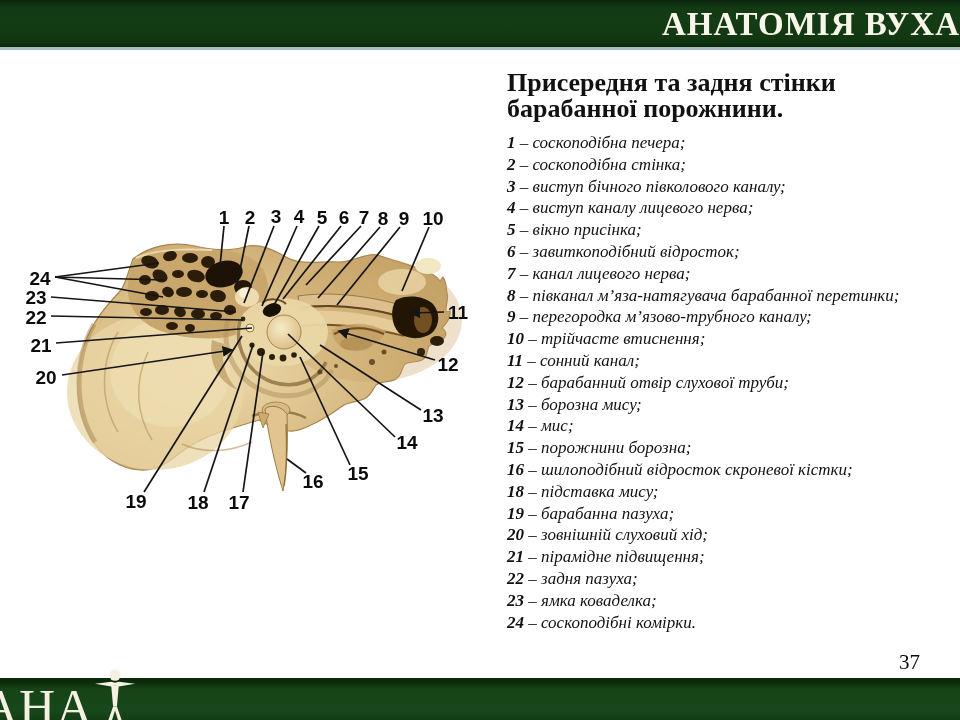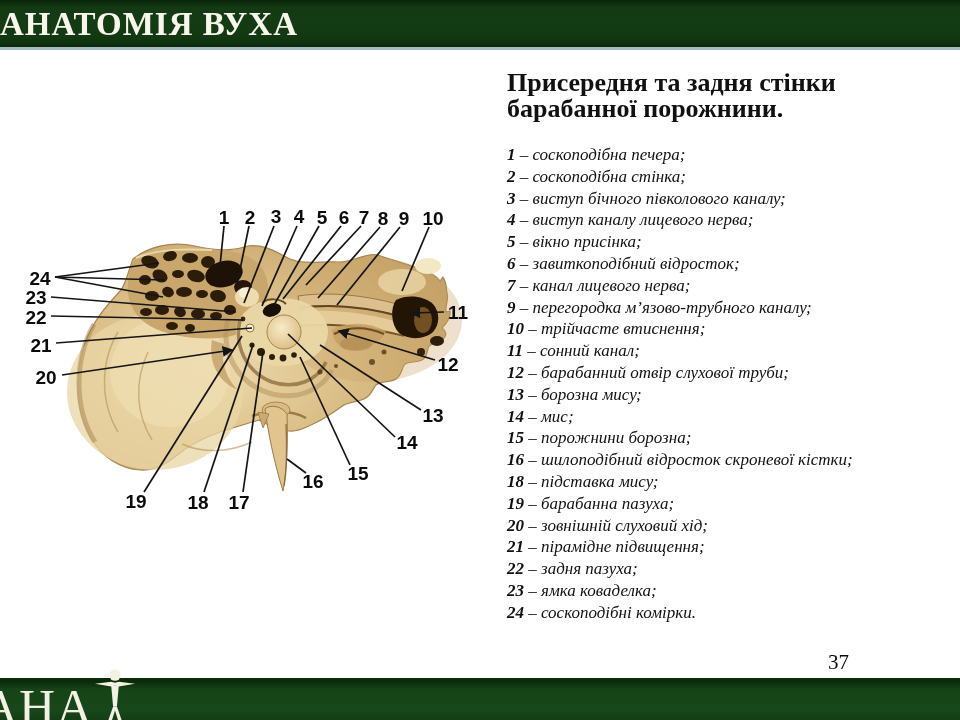--- a/index.html
+++ b/index.html
@@ -6,34 +6,34 @@
     --bar-green:#143c14; --bar-green-dark:#0a2a0a; --steel:#a6bac0; --ink:#111111; --paper:#ffffff;
   }
   html,body{margin:0;padding:0;}
   body{width:960px;height:720px;background:#888;}
   .slide{position:relative;width:960px;height:720px;background:var(--paper);overflow:hidden;
          font-family:"Liberation Serif",serif;}
   
   .top-bar{position:absolute;left:0;top:0;width:960px;height:50px;box-sizing:border-box;
     background:linear-gradient(180deg,#0b240b 0%,#133a13 16%,var(--bar-green) 45%,#123812 82%,#0a2a0a 100%);
     border-bottom:3px solid var(--steel);}
-  .top-title{position:absolute;left:0;right:0;top:0;height:47px;line-height:49px;text-align:left;
+  .top-title{position:absolute;left:0;right:0;top:0;height:47px;line-height:49px;text-align:right;
     color:#f8f5ea;font-weight:bold;font-size:33px;letter-spacing:1px;font-family:"Liberation Serif",serif;}
   
   .legend{position:absolute;left:507px;top:70px;width:452px;color:var(--ink);}
   .legend-heading{font-weight:bold;font-size:26px;line-height:26px;font-style:normal;}
-  .legend-list{margin-top:22px;white-space:nowrap;}
+  .legend-list{margin-top:10px;white-space:nowrap;}
   .legend-item{font-style:italic;font-size:17px;line-height:21.8px;}
   .legend-item .num{font-weight:bold;}
   
   .figure-svg{position:absolute;left:0;top:0;width:960px;height:720px;}
   .leader{stroke:#151515;stroke-width:1.7;}
   .marker-num{font-family:"Liberation Sans",sans-serif;font-weight:700;font-size:19px;fill:#0b0b0b;text-anchor:middle;}
   
-  .page-number{position:absolute;left:828px;top:650px;font-size:21px;color:#0b0b0b;font-family:"Liberation Serif",serif;}
+  .page-number{position:absolute;left:899px;top:650px;font-size:21px;color:#0b0b0b;font-family:"Liberation Serif",serif;}
   .bottom-bar{position:absolute;left:0;top:678px;width:960px;height:54px;box-sizing:border-box;
     background:linear-gradient(180deg,#0a2a0a 0%,#0a2a0a 7%,#164417 22%,#17471a 65%,#113310 100%);
     border-bottom:3px solid var(--steel);overflow:visible;}
   .logo{position:absolute;left:-18px;bottom:2px;display:flex;align-items:flex-end;color:#f4f1e3;
     font-family:"Liberation Serif",serif;font-size:50px;line-height:40px;font-weight:400;letter-spacing:1px;}
   .logo .man{width:42px;height:60px;margin:0 1px -1px 1px;}
 </style>
 </head>
 <body>
 
@@ -218,20 +218,21 @@
   <div class="legend">
     <div class="legend-heading">Присередня та задня стінки барабанної порожнини.</div>
     <div class="legend-list" id="legend-list">
         <div class="legend-item"><span class="num">1</span> – <span>соскоподібна печера;</span></div>
         <div class="legend-item"><span class="num">2</span> – <span>соскоподібна стінка;</span></div>
         <div class="legend-item"><span class="num">3</span> – <span>виступ бічного півколового каналу;</span></div>
         <div class="legend-item"><span class="num">4</span> – <span>виступ каналу лицевого нерва;</span></div>
         <div class="legend-item"><span class="num">5</span> – <span>вікно присінка;</span></div>
         <div class="legend-item"><span class="num">6</span> – <span>завиткоподібний відросток;</span></div>
         <div class="legend-item"><span class="num">7</span> – <span>канал лицевого нерва;</span></div>
+        <div class="legend-item"><span class="num">8</span> – <span>півканал м’яза-натягувача барабанної перетинки;</span></div>
         <div class="legend-item"><span class="num">9</span> – <span>перегородка м’язово-трубного каналу;</span></div>
         <div class="legend-item"><span class="num">10</span> – <span>трійчасте втиснення;</span></div>
         <div class="legend-item"><span class="num">11</span> – <span>сонний канал;</span></div>
         <div class="legend-item"><span class="num">12</span> – <span>барабанний отвір слухової труби;</span></div>
         <div class="legend-item"><span class="num">13</span> – <span>борозна мису;</span></div>
         <div class="legend-item"><span class="num">14</span> – <span>мис;</span></div>
         <div class="legend-item"><span class="num">15</span> – <span>порожнини борозна;</span></div>
         <div class="legend-item"><span class="num">16</span> – <span>шилоподібний відросток скроневої кістки;</span></div>
         <div class="legend-item"><span class="num">18</span> – <span>підставка мису;</span></div>
         <div class="legend-item"><span class="num">19</span> – <span>барабанна пазуха;</span></div>

